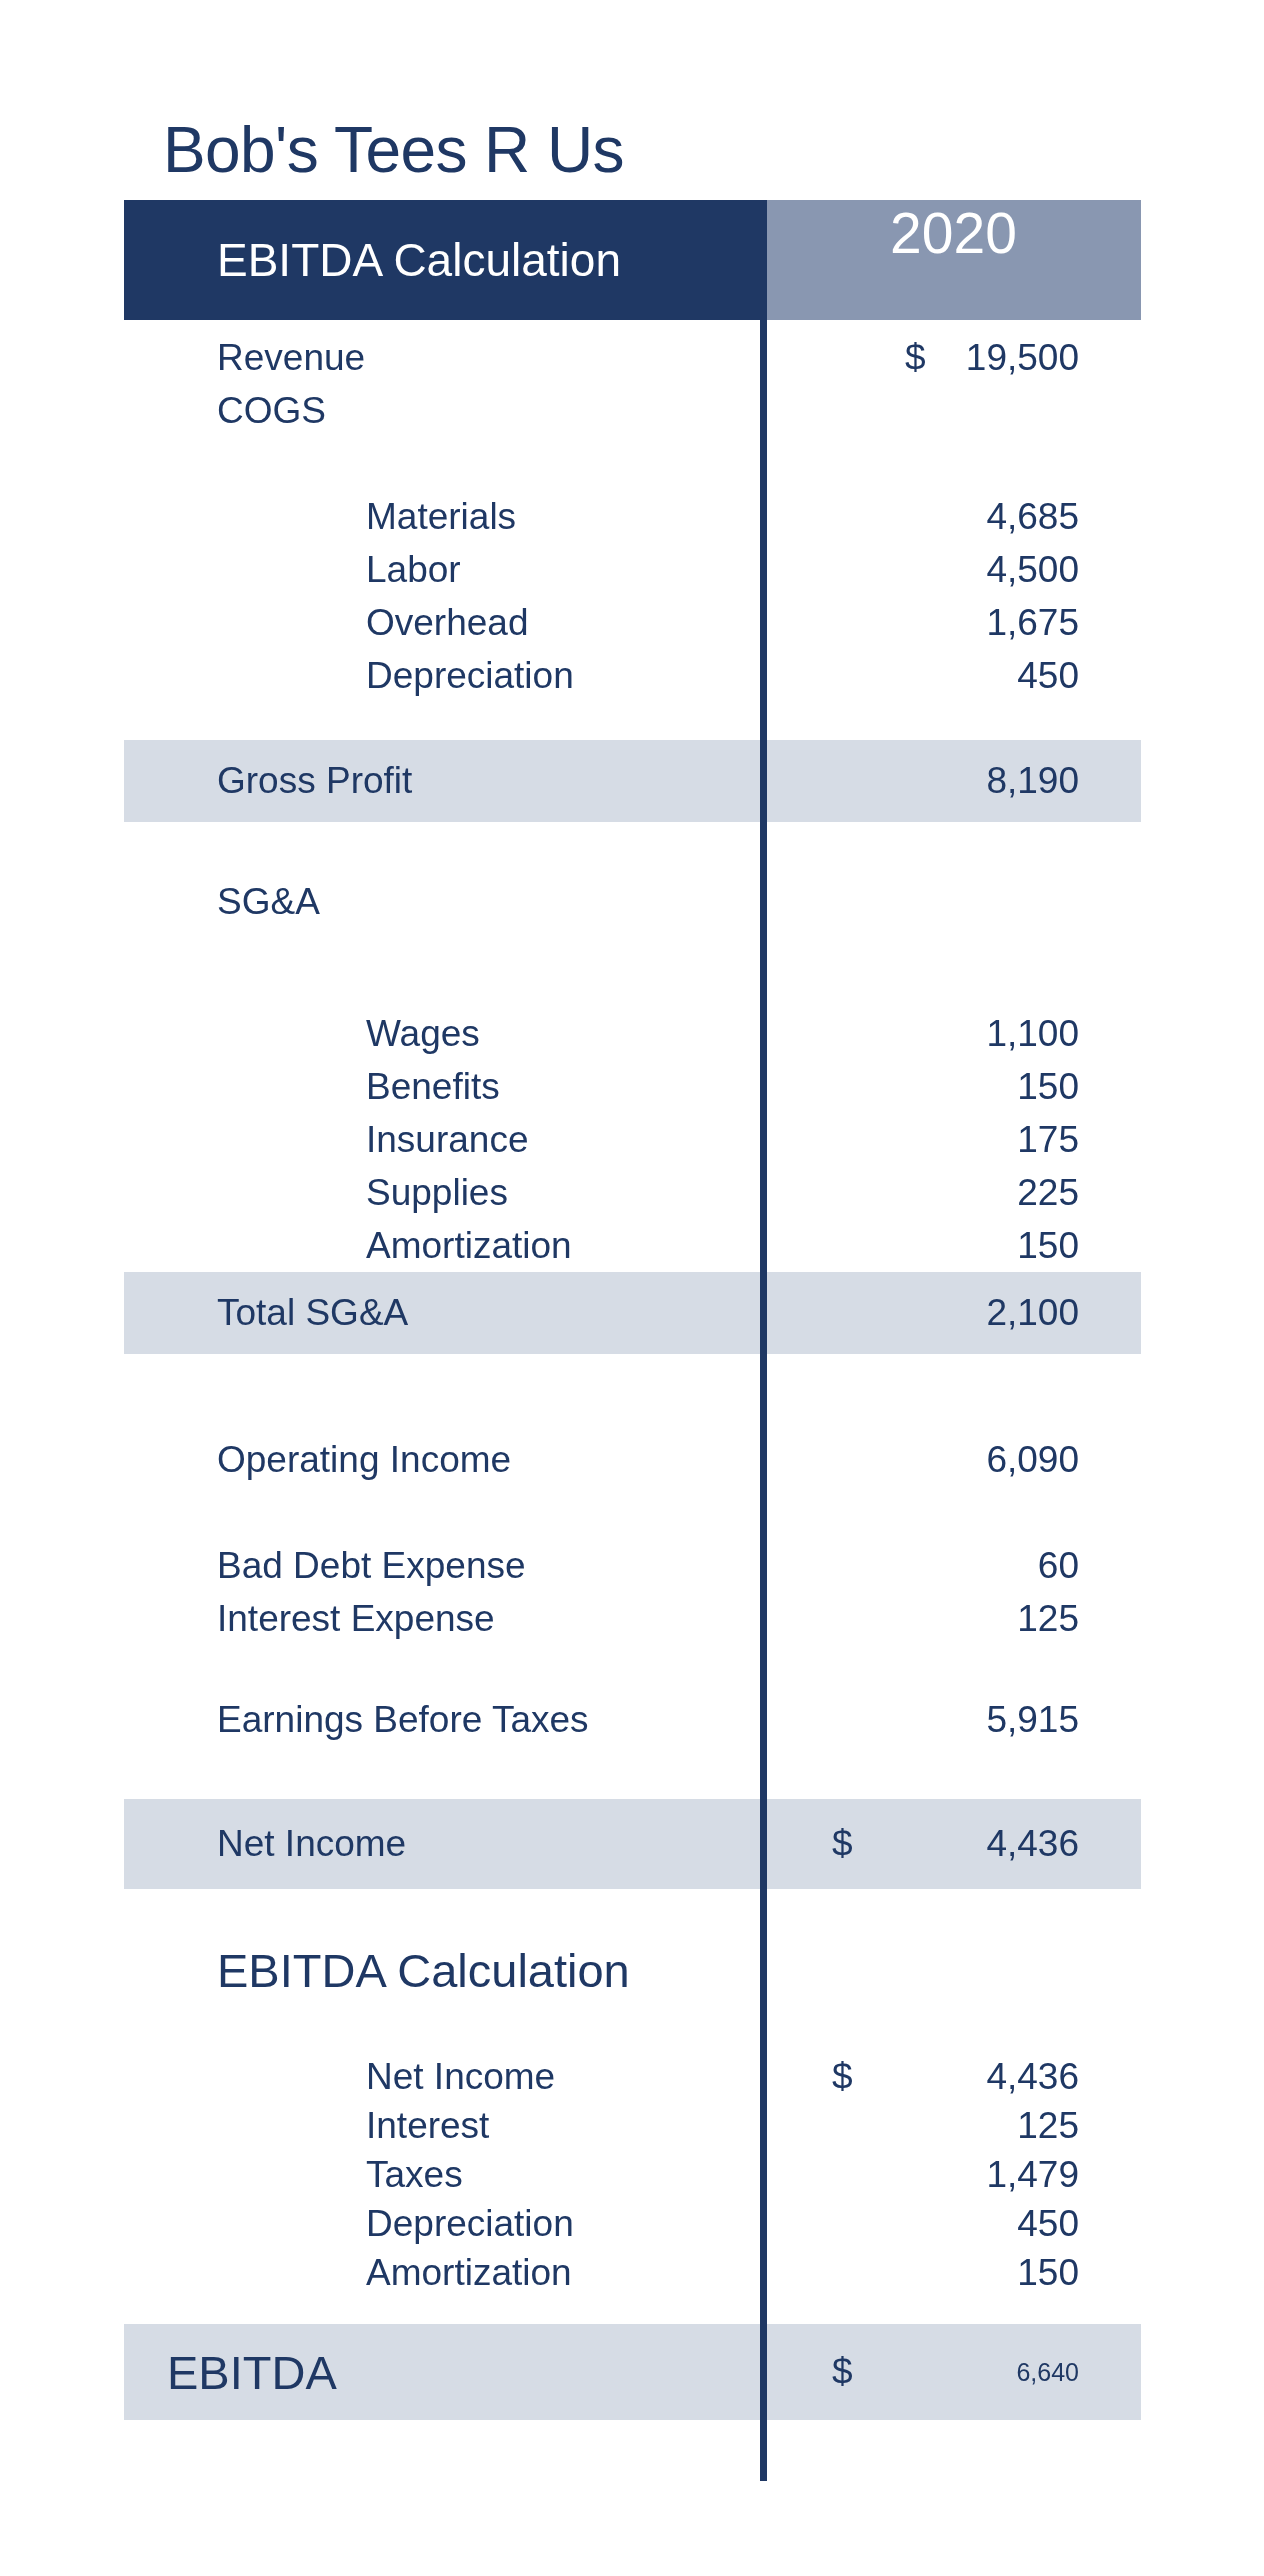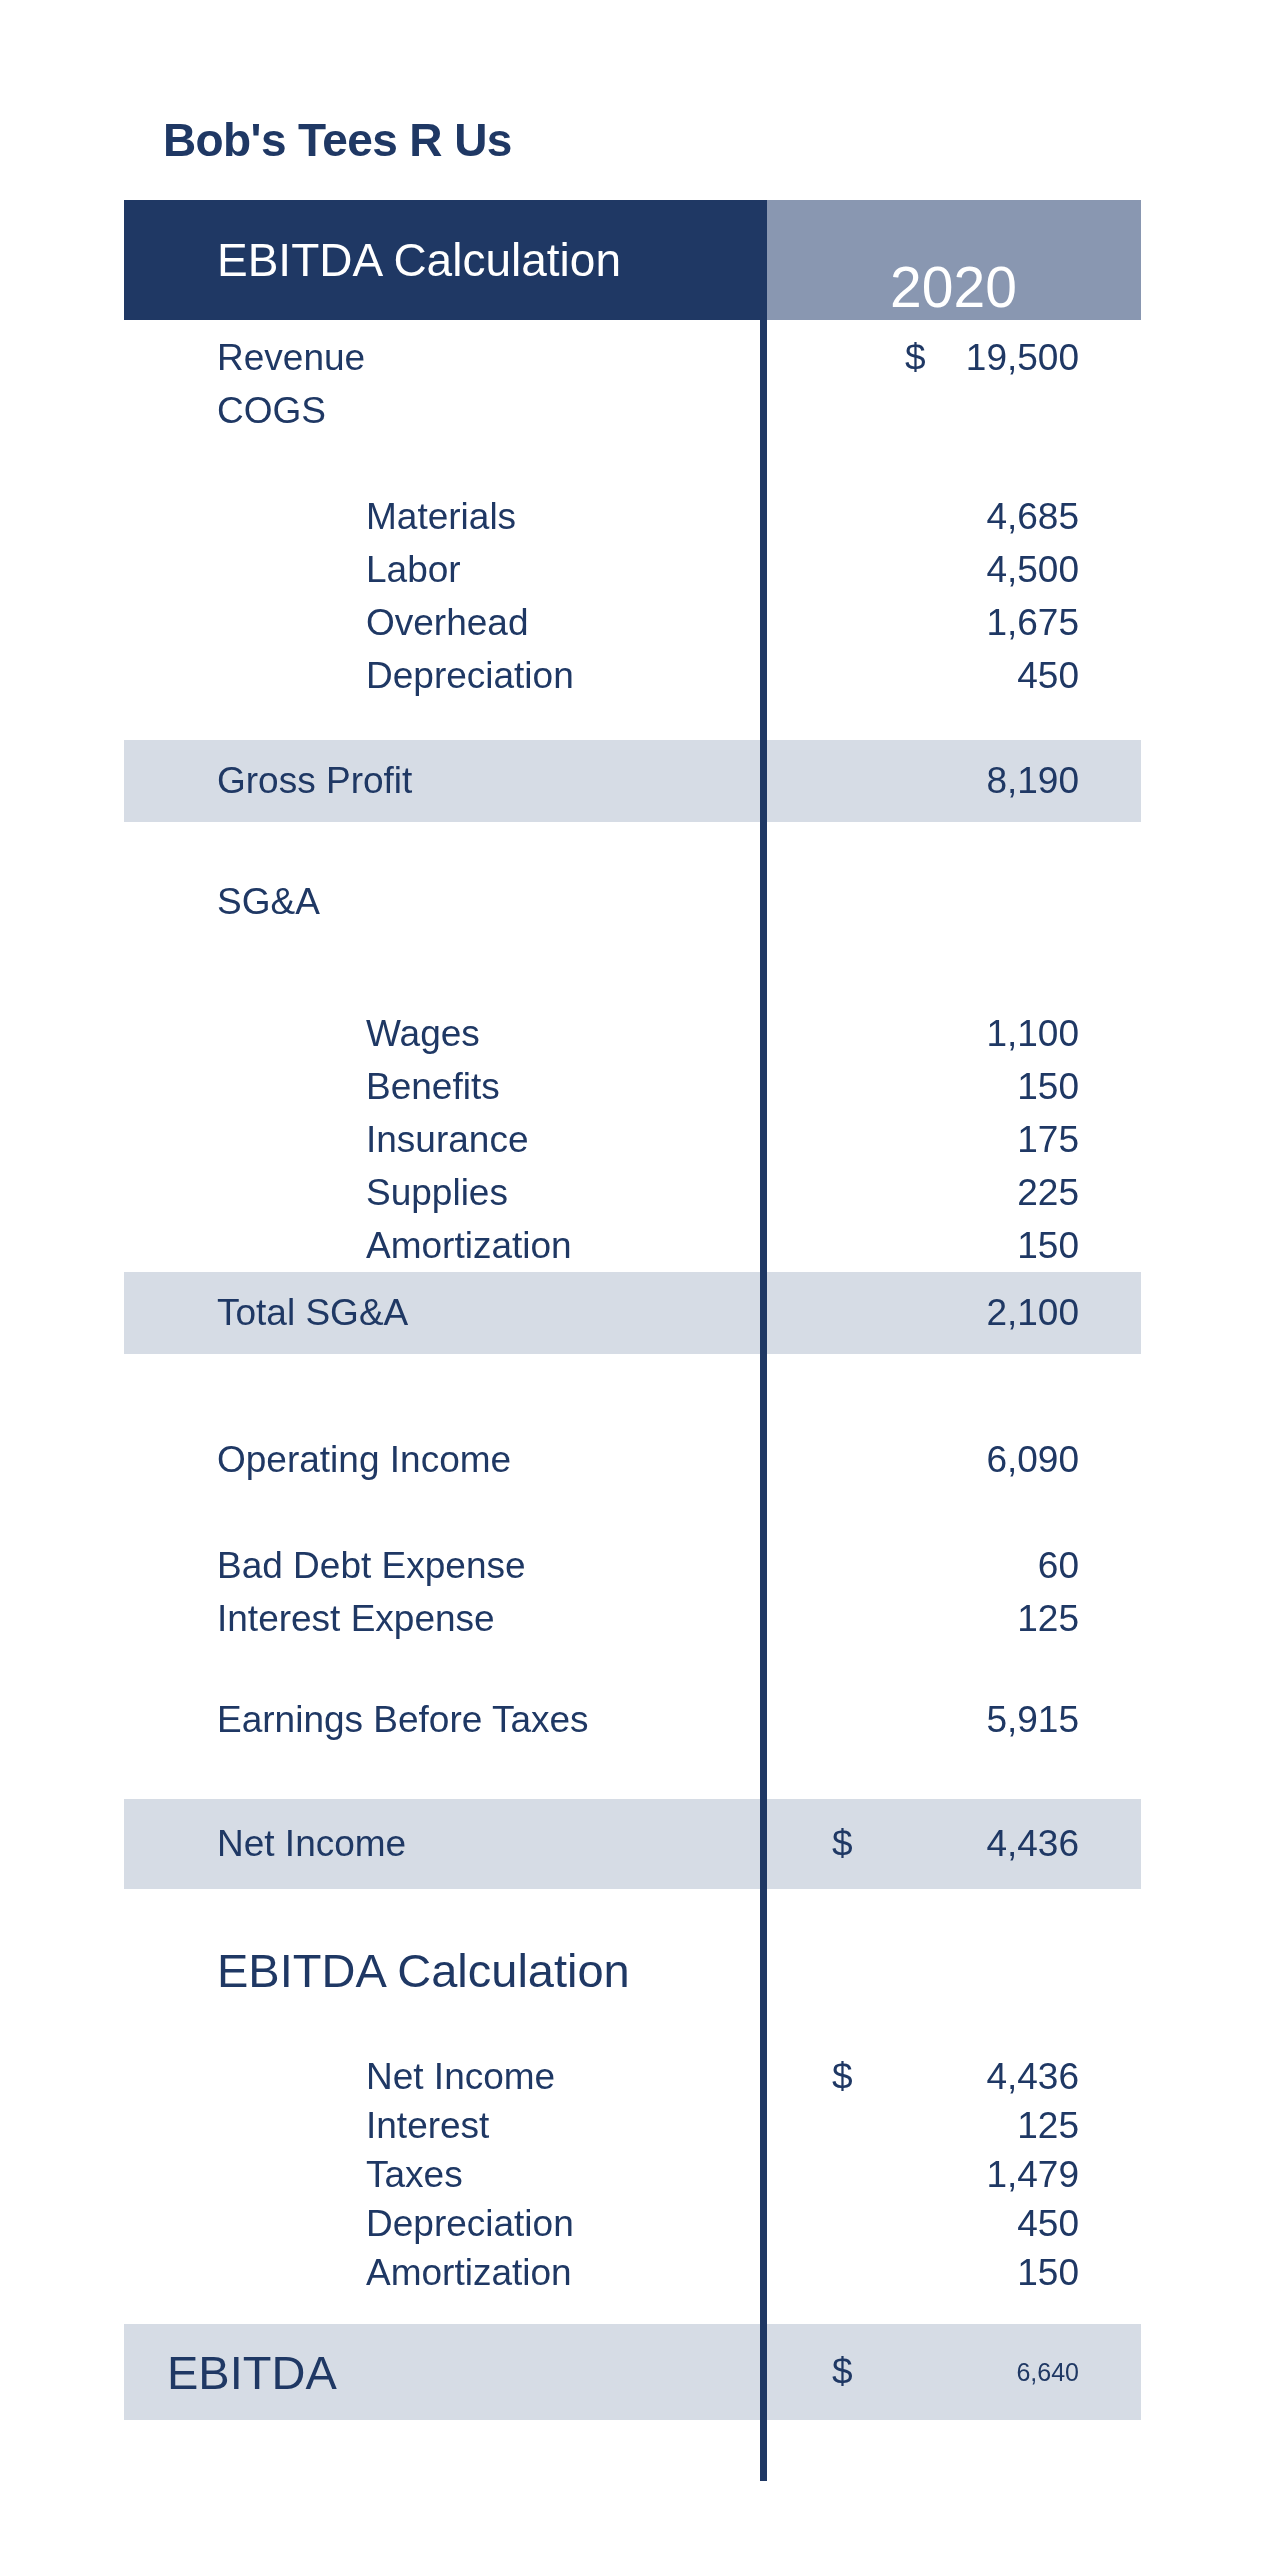--- a/index.html
+++ b/index.html
@@ -10,40 +10,40 @@
   }
   *{margin:0;padding:0;box-sizing:border-box;}
   html,body{background:#ffffff;}
   body{
     width:1265px;height:2576px;position:relative;
     font-family:"Liberation Sans", sans-serif;
     color:var(--navy);
   }
   .page-title{
     position:absolute;left:163px;top:115px;
-    font-size:46px;line-height:1.1;font-weight:700;
+    font-size:64px;line-height:1.1;font-weight:400;
     color:var(--navy);letter-spacing:-0.6px;
   }
   .fin-table{
     position:absolute;left:124px;top:200px;width:1017px;
   }
   .header-row{
     display:flex;height:120px;
   }
   .header-left{
     width:642px;background:var(--navy);
     display:flex;align-items:center;
     padding-left:93px;
   }
   .header-left .header-label{
     color:#ffffff;font-size:46px;font-weight:400;
   }
   .header-right{
     width:375px;background:var(--header-gray);
-    display:flex;align-items:flex-end;justify-content:center;
+    display:flex;align-items:flex-start;justify-content:center;
   }
   .header-right .header-year{
     color:#ffffff;font-size:57px;font-weight:400;
   }
   .rows{position:relative;}
   .row{display:flex;align-items:center;position:relative;}
   .row:first-child{margin-top:11.2px;}
   .row.line,.row.sub,.row.blank{height:53px;}
   .row.sub_sm{height:49px;}
   .row.blank_sm{height:38px;}

